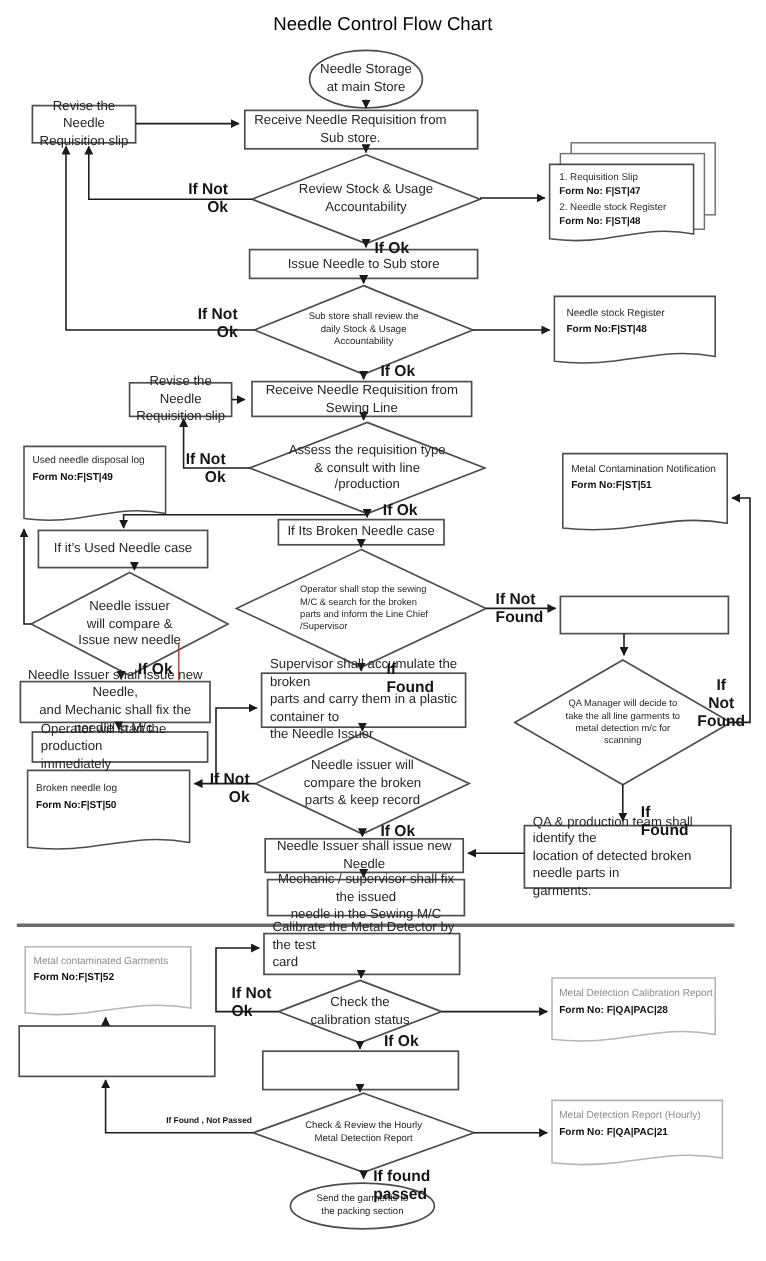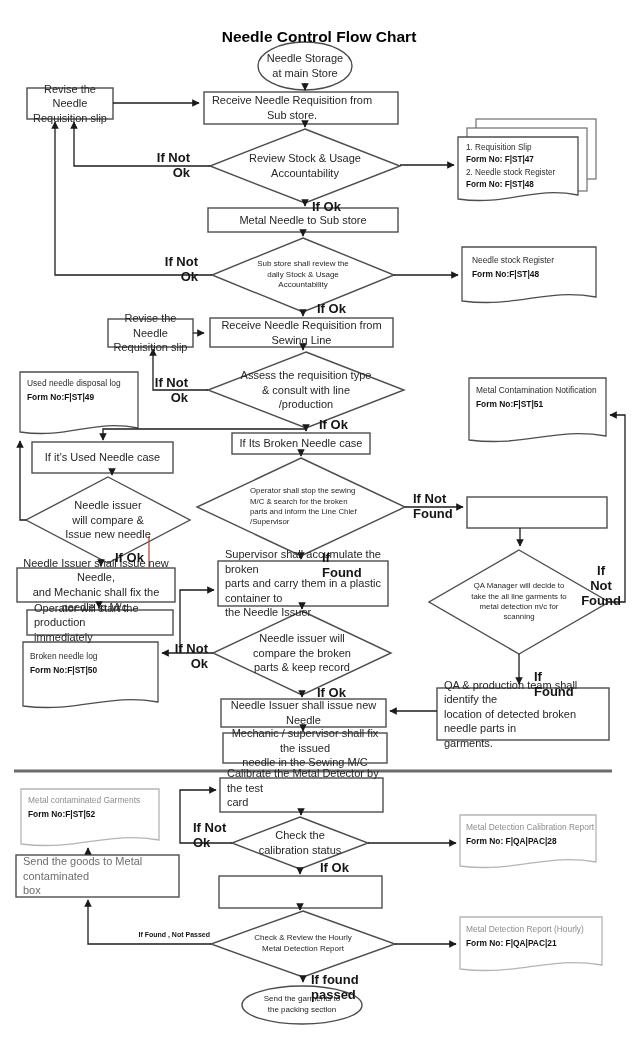--- a/index.html
+++ b/index.html
@@ -1,20 +1,20 @@
 <!DOCTYPE html>
 <html><head>
 <meta charset="utf-8">
 <style>
   html,body{margin:0;padding:0;background:#fff;}
   .stage{position:relative;width:638px;height:1051px;background:#fff;overflow:hidden;
          font-family:"Liberation Sans",sans-serif;}
   .stage svg{position:absolute;left:0;top:0;}
-  .title{position:absolute;left:0;top:28px;width:638px;text-align:center;
-         font-size:15.5px;font-weight:bold;color:#000;}
+  .title{position:absolute;left:0;top:12px;width:638px;text-align:center;
+         font-size:15.5px;font-weight:normal;color:#000;}
   .nt{position:absolute;display:flex;align-items:center;justify-content:center;
       text-align:center;font-size:11px;line-height:1.32;color:#262626;white-space:pre-line;}
   .la{justify-content:flex-start;text-align:left;}
   .f78{font-size:7.8px;} .f80{font-size:8px;}
   .gray{color:#6e6e6e;}
   .doc-t{position:absolute;font-size:8.4px;line-height:1.62;color:#2b2b2b;text-align:left;}
   .doc-t.sm{font-size:8.2px;line-height:1.5;}
   .fb{font-weight:bold;color:#101010;}
   .gl{color:#8d8d8d;}
   .el{position:absolute;font-size:13px;font-weight:bold;color:#151515;white-space:pre-line;}
@@ -133,21 +133,21 @@
 <div class="title">Needle Control Flow Chart</div>
 
 <div class="nt" style="left:257px;top:44px;width:96px;height:44px">Needle Storage
 at main Store</div>
 <div class="nt" style="left:27px;top:88px;width:86px;height:31px">Revise the Needle
 Requisition slip</div>
 <div class="nt" style="left:204px;top:92px;width:176px;height:32px">Receive Needle Requisition from
 Sub store.</div>
 <div class="nt" style="left:210px;top:146px;width:190px;height:40px">Review Stock &amp; Usage
 Accountability</div>
-<div class="nt" style="left:208px;top:208px;width:190px;height:24px">Metal Needle to Sub store</div>
+<div class="nt" style="left:208px;top:208px;width:190px;height:24px">Issue Needle to Sub store</div>
 <div class="nt f80" style="left:223px;top:250px;width:160px;height:50px">Sub store shall review the
 daily Stock &amp; Usage
 Accountability</div>
 <div class="nt" style="left:108px;top:319px;width:85px;height:28px">Revise the Needle
 Requisition slip</div>
 <div class="nt" style="left:210px;top:318px;width:183px;height:29px">Receive Needle Requisition from Sewing Line</div>
 <div class="nt" style="left:232px;top:433px;width:138px;height:21px">If Its Broken Needle case</div>
 <div class="nt" style="left:216px;top:368px;width:180px;height:44px">Assess the requisition type
 &amp; consult with line
 /production</div>
@@ -176,22 +176,20 @@
 <div class="nt la" style="left:444px;top:690px;width:162px;height:48px">QA &amp; production team shall identify the
 location of detected broken needle parts in
 garments.</div>
 <div class="nt" style="left:221px;top:699px;width:165px;height:28px">Needle Issuer shall issue new Needle</div>
 <div class="nt" style="left:223px;top:733px;width:164px;height:30px">Mechanic / supervisor shall fix the issued
 needle in the Sewing M/C</div>
 <div class="nt la" style="left:227px;top:780px;width:152px;height:16px">Calibrate the Metal Detector by the test
 card</div>
 <div class="nt" style="left:240px;top:828px;width:120px;height:30px">Check the
 calibration status</div>
-<div class="nt la gray" style="left:23px;top:858px;width:152px;height:36px">Send the goods to Metal contaminated
-box</div>
 <div class="nt f80" style="left:223px;top:930px;width:160px;height:28px">Check &amp; Review the Hourly
 Metal Detection Report</div>
 <div class="nt f80" style="left:246px;top:988px;width:112px;height:34px">Send the garments to
 the packing section</div>
 
 <div class="doc-t sm" style="left:466px;top:142px;width:108px">
   <div>1. Requisition Slip</div>
   <div class="fb">Form No: F|ST|47</div>
   <div>2. Needle stock Register</div>
   <div class="fb">Form No:  F|ST|48</div>

